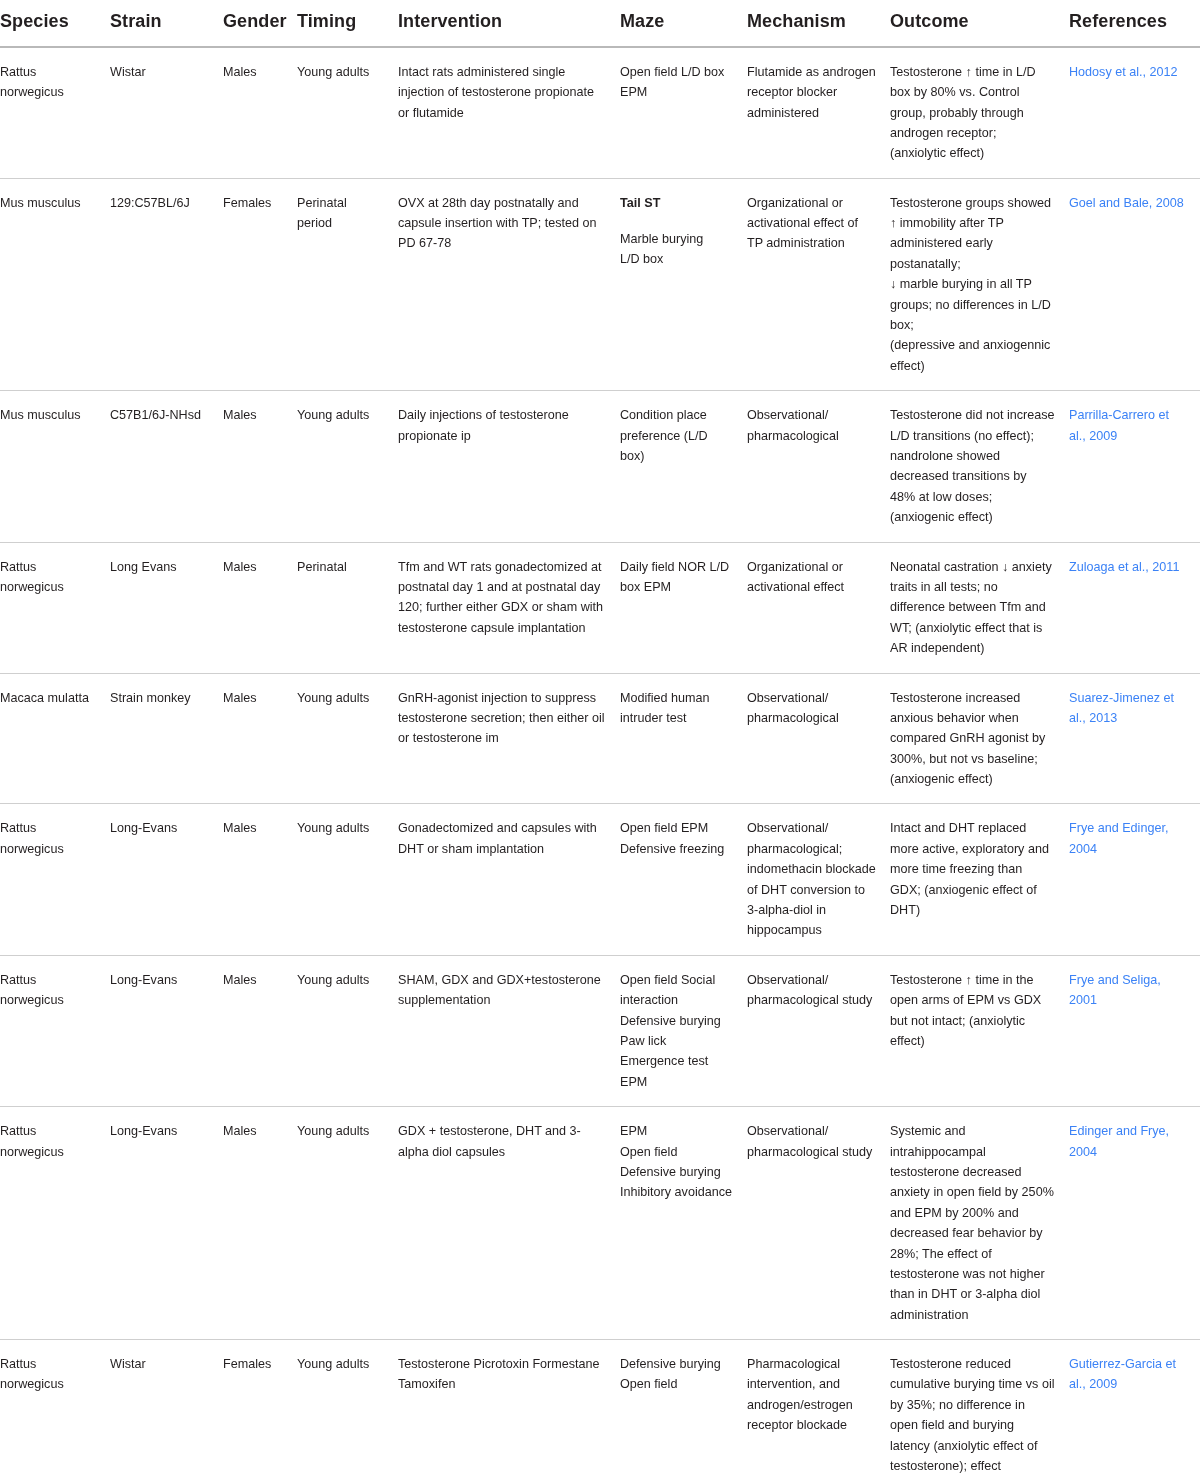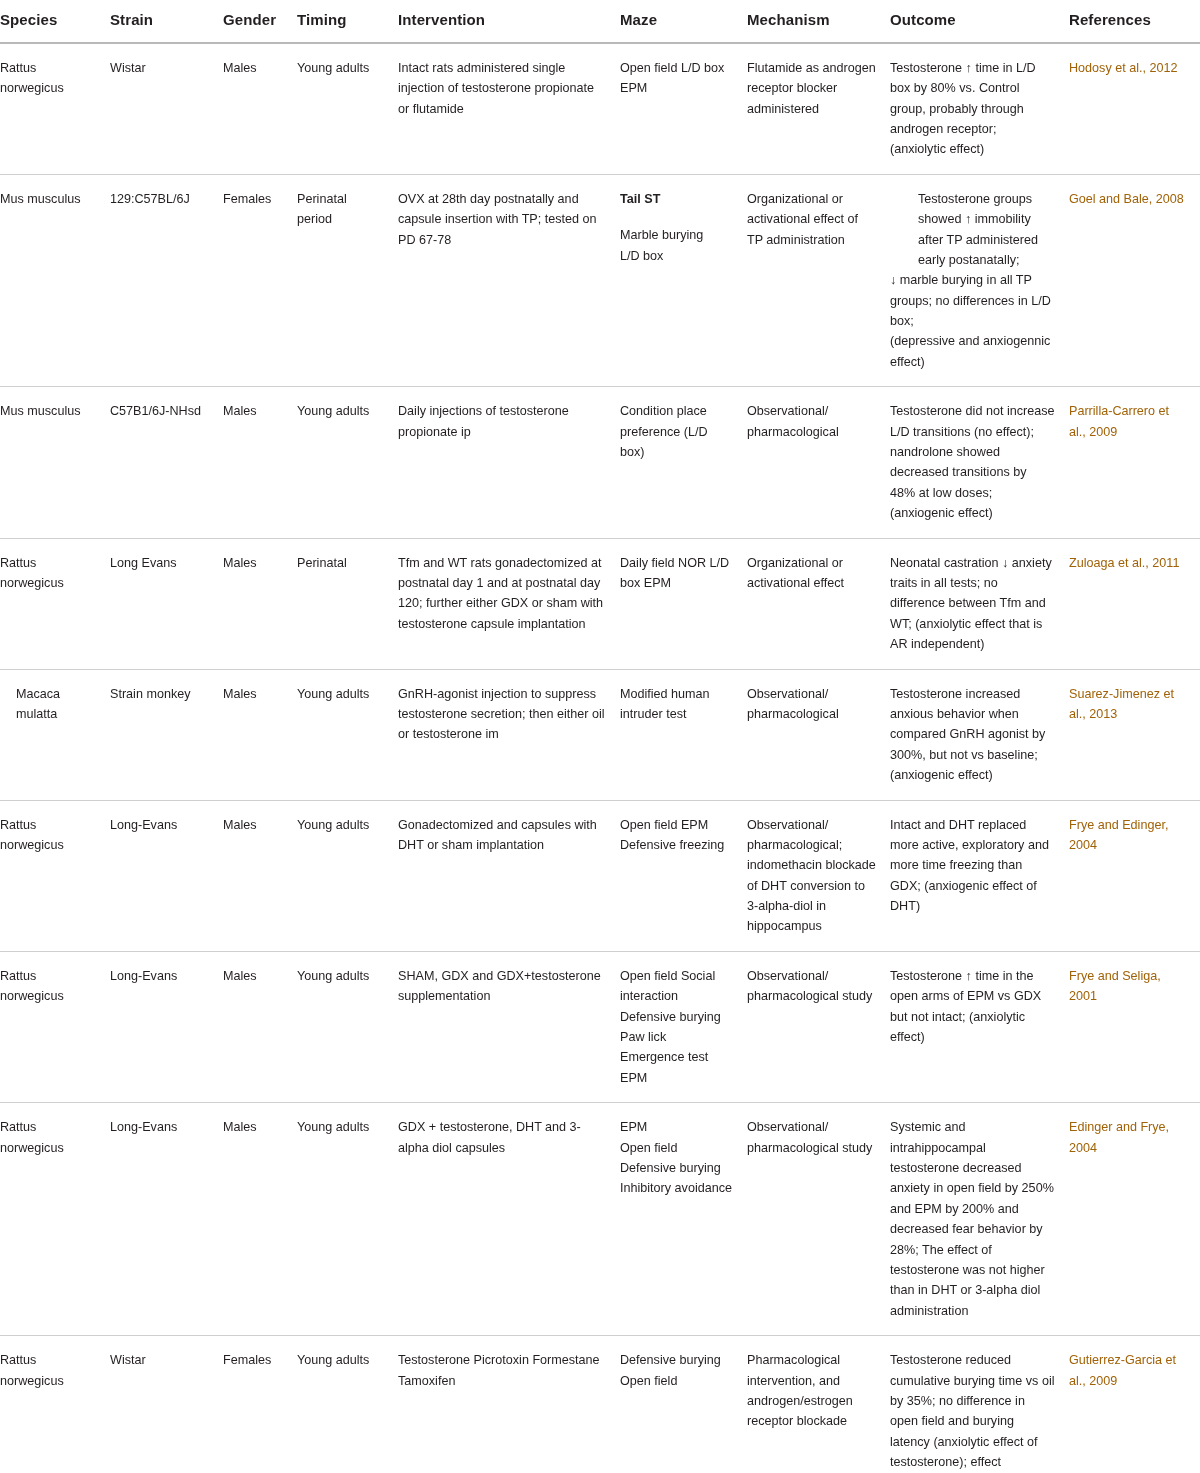--- a/index.html
+++ b/index.html
@@ -30,21 +30,21 @@
   table.study-table col.c-strain      { width: 113px; }
   table.study-table col.c-gender      { width: 74px; }
   table.study-table col.c-timing      { width: 101px; }
   table.study-table col.c-intervention{ width: 222px; }
   table.study-table col.c-maze        { width: 127px; }
   table.study-table col.c-mechanism   { width: 143px; }
   table.study-table col.c-outcome     { width: 179px; }
   table.study-table col.c-references  { width: 131px; }
 
   thead th {
-    font-size: 15px;
+    font-size: 18px;
     font-weight: bold;
     text-align: left;
     vertical-align: top;
     padding: 10px 14px 12px 0;
     line-height: 1.32;
     letter-spacing: 0.1px;
     border-bottom: 2.2px solid #b9b9b9;
     color: #231f20;
   }
   thead th.first { padding-left: 0; }
@@ -57,21 +57,21 @@
     padding: 14px 14px 14px 0;
     line-height: 1.62;
     border-bottom: 1.6px solid #cfcfcf;
     color: #231f20;
     word-wrap: break-word;
     overflow-wrap: break-word;
   }
   tbody tr:last-child td { border-bottom: 1.6px solid #b9b9b9; }
 
   td.references {
-    color: #a16207;
+    color: #3b82f6;
   }
 </style>
 </head>
 <body>
 
 <div class="sheet">
 
   <table class="study-table">
     <colgroup>
       <col class="c-species">
@@ -115,21 +115,21 @@
           <td>Females</td>
           <td>Perinatal period</td>
           <td>OVX at 28th day postnatally and capsule insertion with TP; tested on PD 67-78</td>
           <td>
             <span style="display: block; font-weight: bold;">Tail ST</span>
             <span style="display: block; margin-top: 16px;">Marble burying</span>
             <span style="display: block;">L/D box</span>
           </td>
           <td>Organizational or activational effect of TP administration</td>
           <td>
-            <span style="display: block; margin-left: 28px;">Testosterone groups showed ↑ immobility after TP administered early postanatally;</span>
+            <span style="display: block;">Testosterone groups showed ↑ immobility after TP administered early postanatally;</span>
             <span style="display: block;">↓ marble burying in all TP groups; no differences in L/D box;</span>
             <span style="display: block;">(depressive and anxiogennic effect)</span>
           </td>
           <td class="references">Goel and Bale, 2008</td>
         </tr>
         <tr>
           <td style="padding-left: 0px;">Mus musculus</td>
           <td>C57B1/6J-NHsd</td>
           <td>Males</td>
           <td>Young adults</td>
@@ -144,21 +144,21 @@
           <td>Long Evans</td>
           <td>Males</td>
           <td>Perinatal</td>
           <td>Tfm and WT rats gonadectomized at postnatal day 1 and at postnatal day 120; further either GDX or sham with testosterone capsule implantation</td>
           <td>Daily field NOR L/D box EPM</td>
           <td>Organizational or activational effect</td>
           <td>Neonatal castration ↓ anxiety traits in all tests; no difference between Tfm and WT; (anxiolytic effect that is AR independent)</td>
           <td class="references">Zuloaga et al., 2011</td>
         </tr>
         <tr>
-          <td style="padding-left: 16px;">Macaca mulatta</td>
+          <td style="padding-left: 0px;">Macaca mulatta</td>
           <td>Strain monkey</td>
           <td>Males</td>
           <td>Young adults</td>
           <td>GnRH-agonist injection to suppress testosterone secretion; then either oil or testosterone im</td>
           <td>Modified human intruder test</td>
           <td>Observational/ pharmacological</td>
           <td>Testosterone increased anxious behavior when compared GnRH agonist by 300%, but not vs baseline; (anxiogenic effect)</td>
           <td class="references">Suarez-Jimenez et al., 2013</td>
         </tr>
         <tr>

